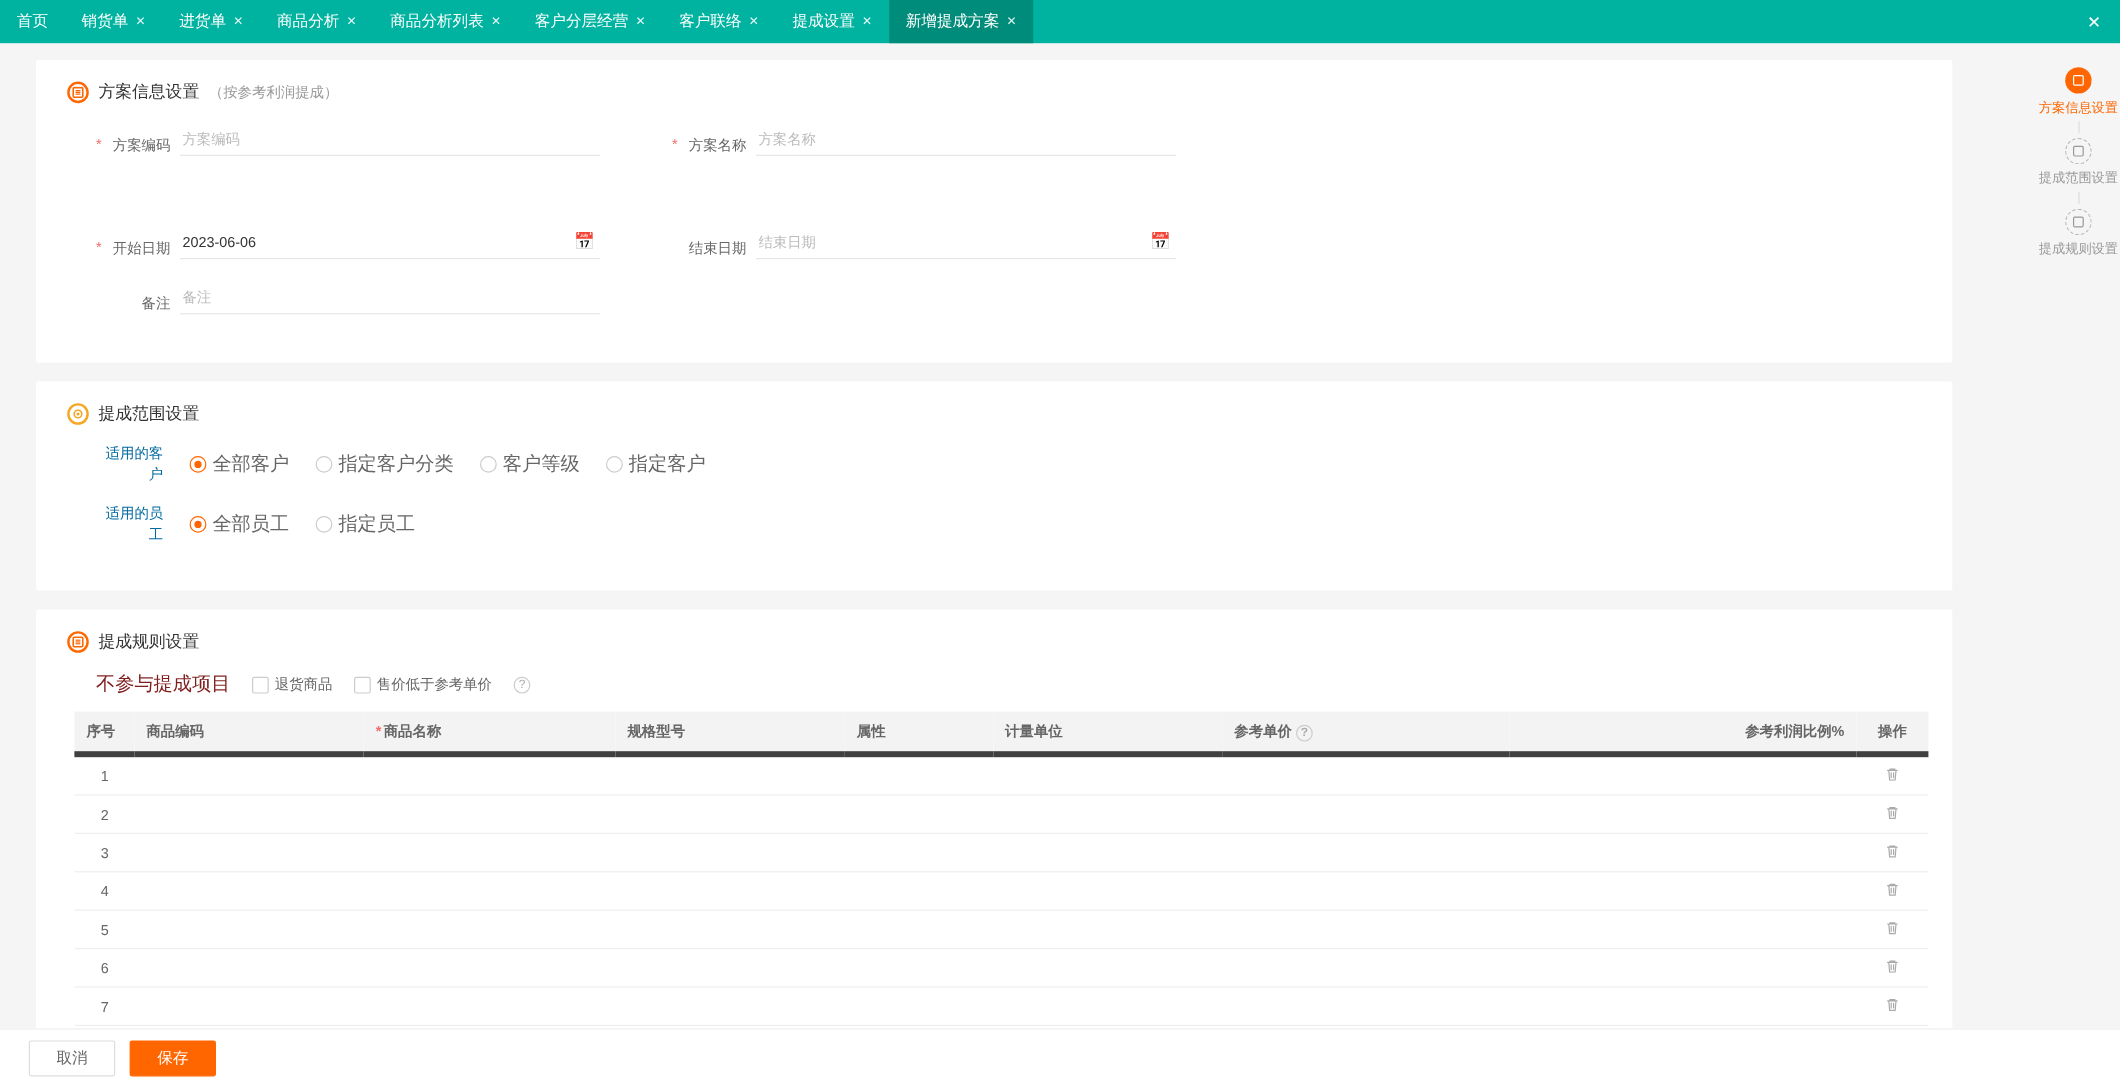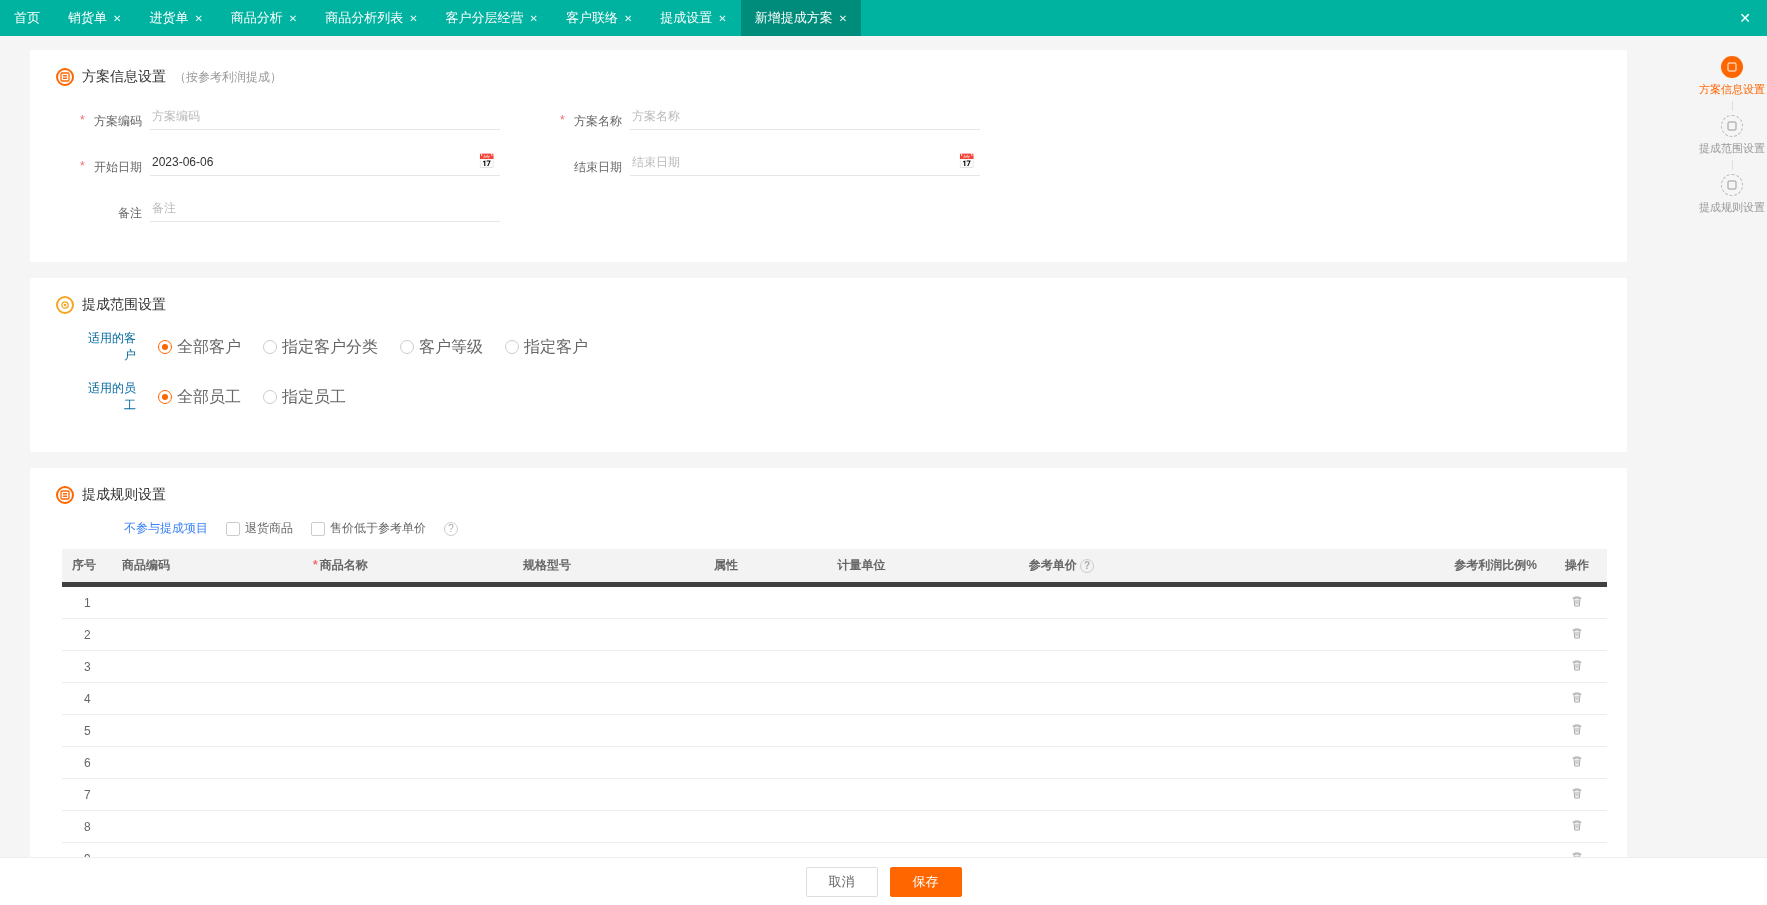--- a/index.html
+++ b/index.html
@@ -25,32 +25,32 @@
 .panel-title { font-size:14px; color:#333; font-weight:500; }
 .panel-sub { color:#999; font-size:12px; }
 
 .form-rows { margin-left:24px; }
 .form-row { display:flex; align-items:center; gap:60px; margin-bottom:18px; }
 .field { display:flex; align-items:flex-end; }
 .label { width:70px; text-align:right; color:#666; font-size:12px; padding-right:8px; position:relative; }
 .req::before { content:"*"; color:#f56c6c; position:absolute; left:0; }
 .input { width:350px; height:28px; border:none; border-bottom:1px solid #e6e6e6; font-size:12px; color:#333; padding:0 2px; outline:none; }
 .input::placeholder { color:#bbb; }
-.input-wrap { position:relative; display:flex; align-items:center; }
+.input-wrap { position:relative; display:flex; align-items:center;margin-top:40px; }
 .cal-icon { position:absolute; right:4px; top:5px; color:#f60; font-size:14px; pointer-events:none; }
 
 .radio-row { display:flex; align-items:center; gap:22px; margin-left:24px; margin-bottom:16px; }
 .rlabel { width:56px; text-align:right; color:#0369a1; font-size:12px; }
 .radio { display:flex; align-items:center; gap:5px; cursor:pointer; font-size:16px; color:#666; }
 .radio-circle { width:14px; height:14px; border-radius:50%; border:1px solid #ccc; display:inline-flex; align-items:center; justify-content:center; }
 .radio.checked .radio-circle { border-color:#f60; }
 .radio.checked .radio-circle::after { content:""; width:6px; height:6px; border-radius:50%; background:#f60; }
 
 .checks { display:flex; align-items:center; gap:18px; margin-left:24px; margin-bottom:12px; }
-.chk-label { color:#3b82f6; font-size:12px;margin-left:44px; }
+.chk-label { color:#7f1d1d; font-size:16px; }
 .chk { display:flex; align-items:center; gap:5px; color:#666; cursor:pointer; }
 .chk-box { width:14px; height:14px; border:1px solid #ccc; border-radius:2px; }
 .help { width:14px; height:14px; border:1px solid #ccc; border-radius:50%; display:inline-flex; align-items:center; justify-content:center; color:#aaa; font-size:10px; }
 
 .tbl { width:100%; border-collapse:collapse; margin-left:6px; }
 .tbl th { background:#f3f3f3; color:#666; font-weight:bold; font-size:12px; text-align:left; padding:8px 10px; border-bottom:5px solid #404040; }
 .tbl th .req2 { color:#f56c6c; margin-right:2px;}
 .tbl th.right { text-align:right; }
 .tbl th.center { text-align:center; }
 .tbl td { padding:7px 10px; border-bottom:1px solid #eee; color:#666; font-size:12px; }
@@ -62,21 +62,21 @@
 
 .rnav { width:70px; padding-top:20px; display:flex; flex-direction:column; align-items:center; gap:4px; background:transparent;}
 .rnav-item { display:flex; flex-direction:column; align-items:center; gap:4px; cursor:pointer; }
 .rnav-ico { width:22px; height:22px; border-radius:50%; border:1px dashed #bbb; display:flex; align-items:center; justify-content:center; color:#999;}
 .rnav-item.active .rnav-ico { background:#f60; border-color:#f60; color:#fff; }
 .rnav-item.active .rnav-label { color:#f60; }
 .rnav-label { font-size:11px; color:#999; }
 .rnav-line { width:1px; height:10px; background:#ddd; }
 
 
-.footer { position:fixed; left:0; right:0; bottom:0; background:#fff; border-top:1px solid #eee; height:48px; display:flex; align-items:center; justify-content:center; gap:12px; padding:0 24px; }
+.footer { position:fixed; left:0; right:0; bottom:0; background:#fff; border-top:1px solid #eee; height:48px; display:flex; align-items:center; justify-content:flex-start; gap:12px; padding:0 24px; }
 .btn { height:30px; padding:0 22px; border-radius:2px; font-size:13px; cursor:pointer; border:1px solid #ddd; background:#fff; color:#666; }
 .btn.primary { background:#f60; border-color:#f60; color:#fff; }
 
 </style>
 </head>
 <body>
 
 <div class="tabs" id="tabs">
     <div class="tab">首页</div>
     <div class="tab">销货单<span class="tab-close">✕</span></div>

